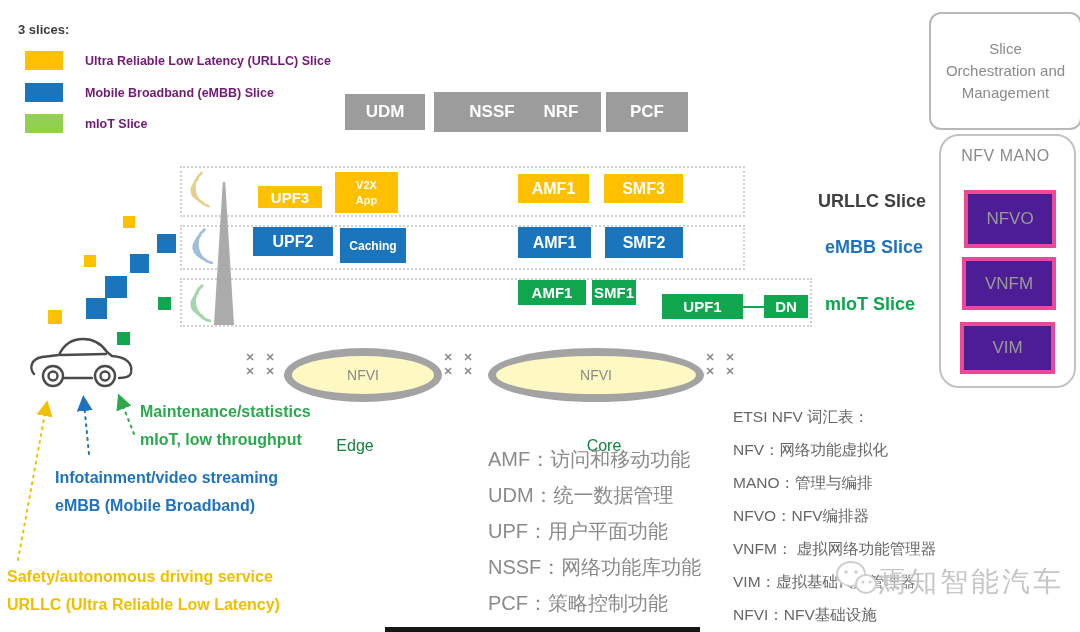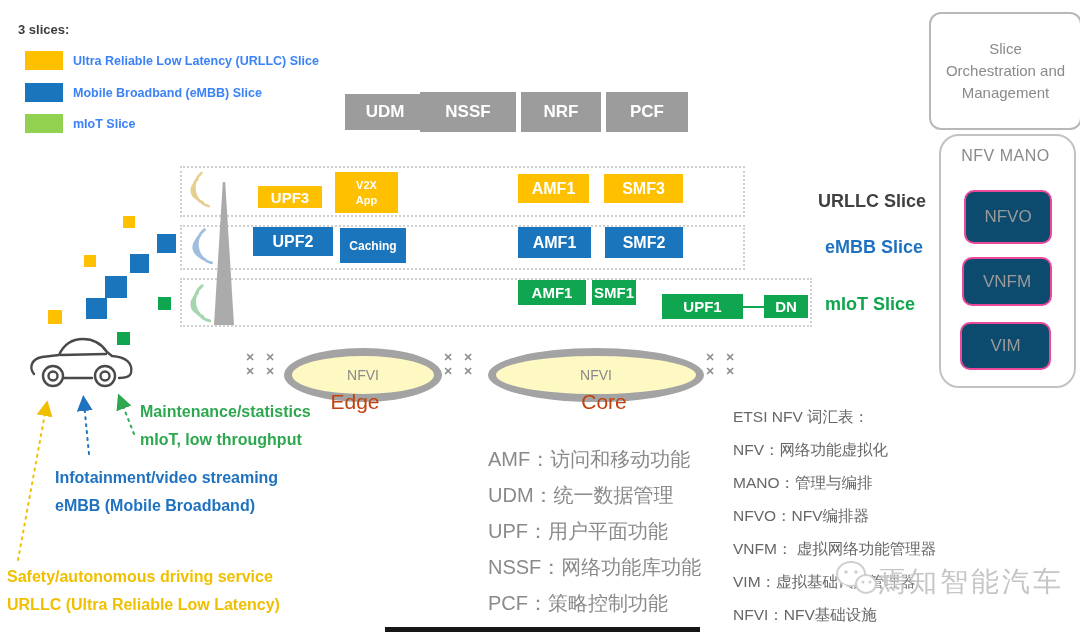--- a/index.html
+++ b/index.html
@@ -6,41 +6,41 @@
   .canvas{
     position:relative;width:1080px;height:632px;background:#fff;overflow:hidden;
     font-family:"Liberation Sans",sans-serif;
   }
   
   .legend-title{position:absolute;left:18px;top:22px;font-size:13px;font-weight:700;color:#3d3d3d;}
   .swatch{position:absolute;width:38px;height:19px;}
   .sw-y{left:25px;top:51px;background:#FFC000;}
   .sw-b{left:25px;top:83px;background:#1B75BC;}
   .sw-g{left:25px;top:114px;background:#92D050;}
-  .legend-label{position:absolute;left:73px;font-size:12.5px;font-weight:600;color:#3b82f6;white-space:nowrap;}
+  .legend-label{position:absolute;left:85px;font-size:12.5px;font-weight:600;color:#701a75;white-space:nowrap;}
   .ll-1{top:54px;} .ll-2{top:86px;} .ll-3{top:117px;}
   
   .fn-box{position:absolute;top:92px;height:40px;background:#9C9C9C;color:#fff;
     font-weight:700;font-size:17px;display:flex;align-items:center;justify-content:center;}
   .fn-udm{left:345px;width:80px;height:36px;top:94px;}
-  .fn-nssf{left:420px;width:96px;}
+  .fn-nssf{left:434px;width:96px;padding-left:10px;}
   .fn-nrf{left:521px;width:80px;}
   .fn-pcf{left:606px;width:82px;}
   
   .outline-box{position:absolute;border:2px solid #b8b8b8;border-radius:12px;color:#8a8a8a;
     display:flex;align-items:center;justify-content:center;text-align:center;
     font-size:15px;line-height:22px;background:#fff;}
   .ob-v2x{left:815px;top:17px;width:101px;height:95px;}
   .ob-slice{left:929px;top:12px;width:149px;height:114px;}
   .ob-v2x span{width:84px;} .ob-slice span{width:124px;}
   
   .mano{position:absolute;left:939px;top:134px;width:133px;height:250px;border:2px solid #c2c2c2;border-radius:20px;background:#fff;}
   .mano-title{position:absolute;left:939px;top:147px;width:133px;text-align:center;color:#8a8a8a;font-size:16px;letter-spacing:.5px;}
-  .mano-box{position:absolute;border:2px solid #ec4899;border-radius:10px;color:#9a9a9a;font-size:17px;
-    display:flex;align-items:center;justify-content:center;background:#0c4a6e;}
+  .mano-box{position:absolute;border:4px solid #ec4899;border-radius:0;color:#9a9a9a;font-size:17px;
+    display:flex;align-items:center;justify-content:center;background:#4c1d95;}
   .mb-nfvo{left:964px;top:190px;width:84px;height:50px;}
   .mb-vnfm{left:962px;top:257px;width:86px;height:45px;}
   .mb-vim{left:960px;top:322px;width:87px;height:44px;text-align:right;}
   
   .dotted-row{position:absolute;border:2px dotted #cfcfcf;}
   .row-urllc{left:180px;top:166px;width:561px;height:47px;}
   .row-embb{left:180px;top:225px;width:561px;height:41px;}
   .row-miot{left:180px;top:278px;width:628px;height:45px;}
   .nf{position:absolute;color:#fff;font-weight:700;display:flex;align-items:center;justify-content:center;}
   .bg-y{background:#FFC000;} .bg-b{background:#1B75BC;} .bg-g{background:#10A64F;}
@@ -64,21 +64,21 @@
   
   .antenna{position:absolute;left:214px;top:182px;width:20px;height:143px;background:#ababab;
     -webkit-clip-path:polygon(44% 0,56% 0,100% 100%,0 100%);clip-path:polygon(44% 0,56% 0,100% 100%,0 100%);}
   .wifi{position:absolute;transform:rotate(-12deg);}
   .wifi-u{left:183px;top:170px;} .wifi-e{left:184px;top:226px;} .wifi-m{left:181px;top:282px;}
   
   .ellipse{position:absolute;border:8px solid #a3a3a3;border-radius:50%;color:#8a8a8a;font-size:14px;
     display:flex;align-items:center;justify-content:center;background:#fef9c3;}
   .el-edge{left:284px;top:348px;width:142px;height:38px;}
   .el-core{left:488px;top:348px;width:200px;height:38px;}
-  .infra-label{position:absolute;color:#c2410c;font-size:21px;width:80px;text-align:center;}
+  .infra-label{position:absolute;color:#15803d;font-size:16px;width:80px;text-align:center;margin-top:47px;}
   .lb-edge{left:315px;top:390px;} .lb-core{left:564px;top:390px;}
   .xcluster{position:absolute;width:40px;display:grid;grid-template-columns:1fr 1fr;
     grid-row-gap:1px;justify-items:center;color:#8f8f8f;font-size:11px;font-weight:700;}
   .xc-1{left:240px;top:351px;} .xc-2{left:438px;top:351px;} .xc-3{left:700px;top:351px;}
   
   .car{position:absolute;left:26px;top:324px;}
   .sq{position:absolute;}
   .sq-y{background:#FFC000;} .sq-b{background:#1B75BC;} .sq-g{background:#10A64F;}
   .sqy1{left:123px;top:216px;width:12px;height:12px;}
   .sqy2{left:84px;top:255px;width:12px;height:12px;}

